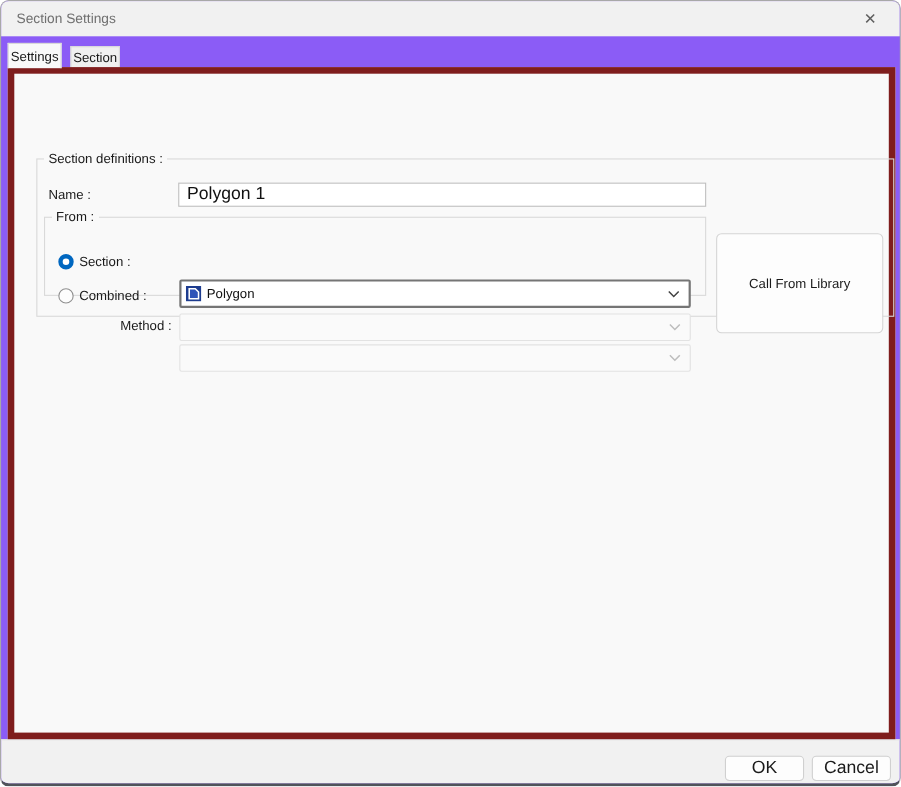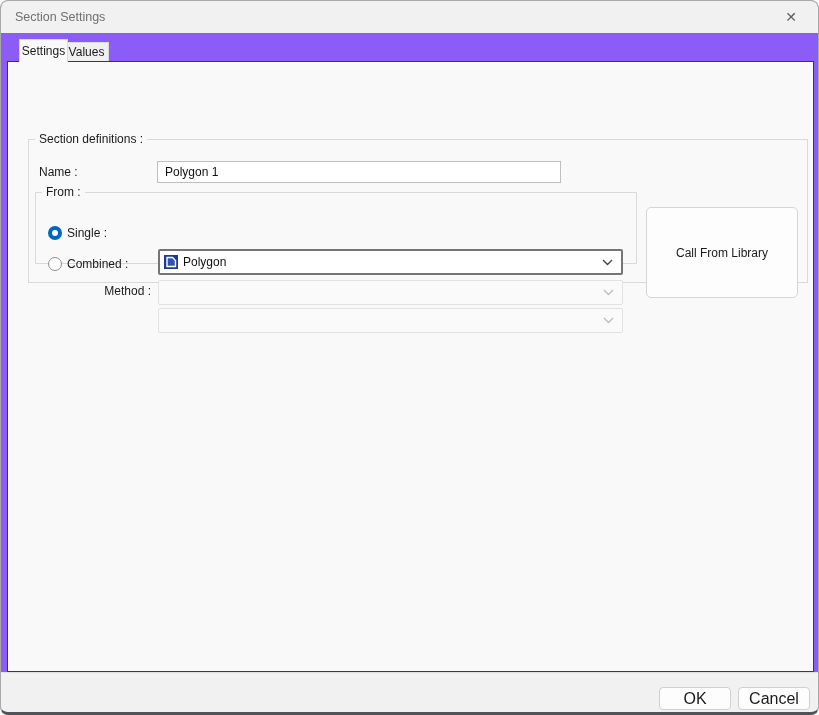--- a/index.html
+++ b/index.html
@@ -8,34 +8,34 @@
     position: absolute; left: 0; top: 0; width: 819px; height: 715px;
     background: #8b5cf6; border: 1px solid #a8a8a8; border-bottom: 3px solid #50535a;
     border-radius: 8px; overflow: hidden;
   }
   
   .titlebar { position: absolute; left: 0; top: 0; width: 100%; height: 32px; background: #f1f1f1; }
   .title-text { position: absolute; left: 14px; top: 0; line-height: 32px; font-size: 12.5px; color: #707070; }
   .close-btn { position: absolute; right: 6px; top: 0; width: 42px; height: 32px; text-align: center; line-height: 32px; font-size: 14px; color: #5f5f5f; cursor: default; }
   
   .tab { position: absolute; text-align: center; font-size: 12px; color: #1a1a1a; border: 1px solid #d9d9d9; border-bottom: none; }
-  .tab-settings { left: 18px; top: 38px; width: 49px; height: 23px; background: #f9f9f9; line-height: 22px; z-index: 3; }
+  .tab-settings { left: 6px; top: 38px; width: 49px; height: 23px; background: #f9f9f9; line-height: 22px; z-index: 3; }
   .tab-values { left: 63px; top: 41px; width: 45px; height: 20px; background: #f0f0f0; line-height: 19px; z-index: 1; }
-  .tab-page { position: absolute; left: 6px; top: 60px; width: 807px; height: 611px; background: #f9f9f9; border: 1px solid #7f1d1d; z-index: 2; }
+  .tab-page { position: absolute; left: 6px; top: 60px; width: 807px; height: 611px; background: #f9f9f9; border: 6px solid #7f1d1d; z-index: 2; }
   
   fieldset { position: absolute; border: 1px solid #d9d9d9; background: transparent; }
   legend { font-size: 12px; color: #1a1a1a; margin-left: 6px; padding: 0 4px; }
   .fs-secdef { left: 20px; top: 70px; width: 780px; height: 151px; }
   .fs-type { left: 6px; top: 39px; width: 602px; height: 79px; }
   .lbl { position: absolute; font-size: 12px; color: #1a1a1a; }
   .name-label { left: 10px; top: 15px; line-height: 22px; }
   .name-input {
-    position: absolute; left: 128px; top: 15px; width: 404px; height: 22px;
+    position: absolute; left: 128px; top: 15px; width: 480px; height: 22px;
     border: 1px solid #bfbfbf; background: #ffffff; font-family: "Liberation Sans", sans-serif;
-    font-size: 12px; color: #111; padding: 0 7px;
+    font-size: 16px; color: #111; padding: 0 7px;
   }
   
   .radio { position: absolute; width: 14px; height: 14px; border-radius: 50%; }
   .radio-on { border: 4px solid #0067c0; background: #ffffff; }
   .radio-off { border: 1px solid #8f8f8f; background: #fdfdfd; }
   .single-radio { left: 12px; top: 27px; }
   .single-label { left: 31px; top: 27px; line-height: 14px; }
   .combined-radio { left: 12px; top: 58px; }
   .combined-label { left: 31px; top: 58px; line-height: 14px; }
   .method-label { left: 34px; top: 80px; width: 81px; line-height: 25px; text-align: right; }
@@ -76,35 +76,35 @@
 <body>
 
 <div class="dialog">
 
   <div class="titlebar">
     <span class="title-text">Section Settings</span>
     <div class="close-btn">✕</div>
   </div>
 
   <div class="tab tab-settings">Settings</div>
-  <div class="tab tab-values">Values</div>
+  <div class="tab tab-values">Section</div>
 
   <div class="tab-page">
 
     <fieldset class="fs-secdef">
       <legend>Section definitions :</legend>
 
       <span class="lbl name-label">Name :</span>
       <input class="name-input" type="text" value="Polygon 1" style="">
 
       <fieldset class="fs-type">
         <legend>From :</legend>
 
         <span class="radio radio-on single-radio"></span>
-        <span class="lbl single-label">Single :</span>
+        <span class="lbl single-label">Section :</span>
 
         <div class="combo combo-enabled">
           <span class="type-icon">
             <svg width="14" height="14" viewBox="0 0 14 14">
               <rect x="0" y="0" width="14" height="14" fill="#1d3c8f"></rect>
               <polygon points="3,2.5 8.5,2.5 11.5,5.5 11.5,11.5 3,11.5" fill="#2f54b8" stroke="#ffffff" stroke-width="1.4"></polygon>
             </svg>
           </span>
           <span>Polygon</span>
           <span class="chev">

